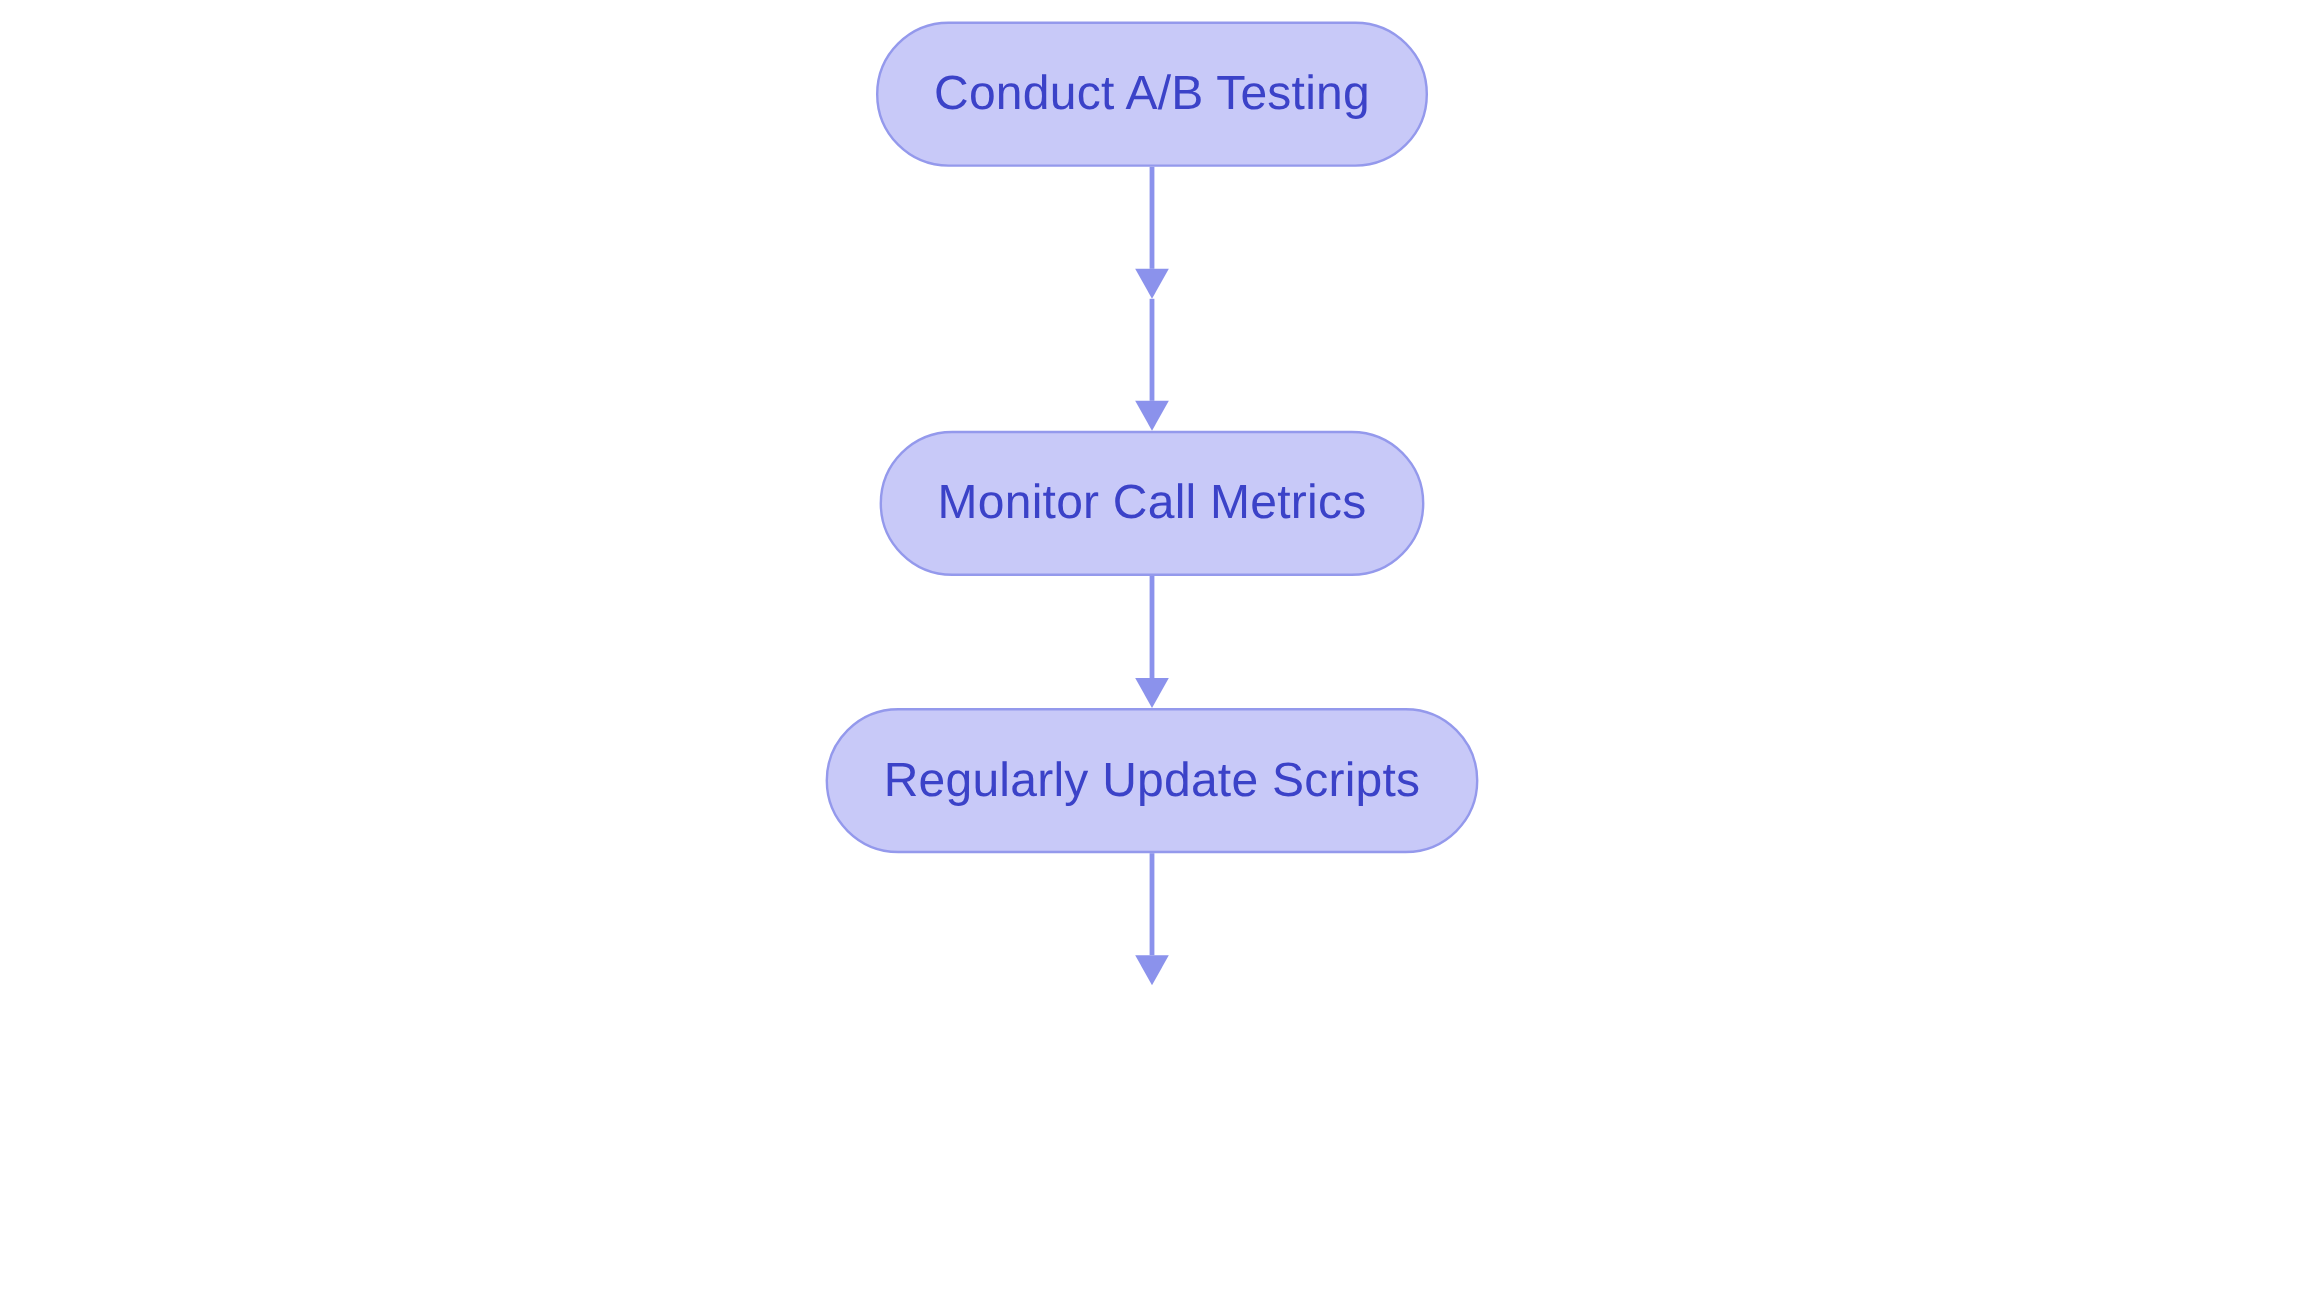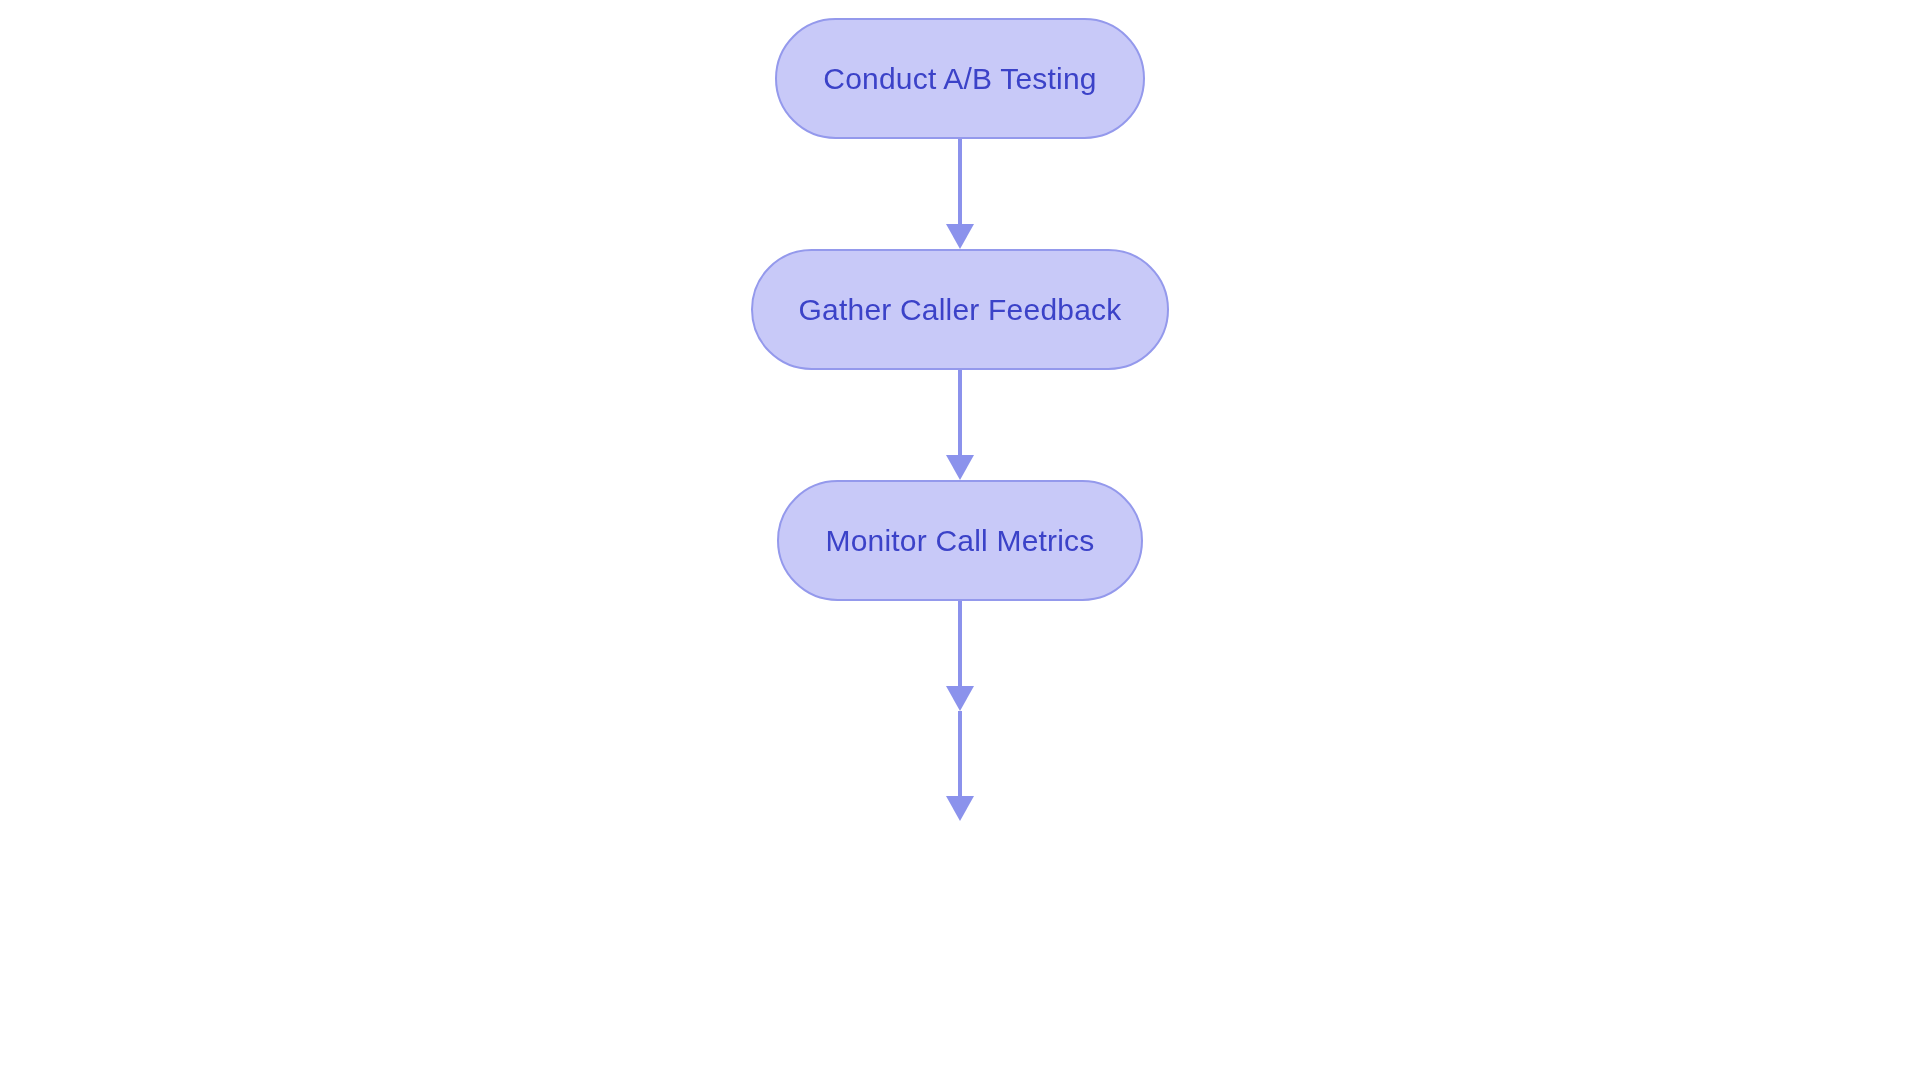--- a/index.html
+++ b/index.html
@@ -27,21 +27,21 @@
     height: 121px;
     min-width: 360px;
     padding: 0 46px;
     border-radius: 61px;
     background: var(--node-fill, #c8c9f8);
     border: 2px solid var(--node-border, #9499ec);
     color: var(--node-text, #3b42c8);
     display: flex;
     align-items: center;
     justify-content: center;
-    font-size: 30px;
+    font-size: 40px;
     letter-spacing: 0.2px;
     white-space: nowrap;
   }
   .arrow {
     height: 110px;
     display: flex;
     flex-direction: column;
     align-items: center;
   }
   .arrow-line {
@@ -62,32 +62,32 @@
 
 <div class="canvas">
   <div class="flow" id="flow">
       <div class="node">
     <span class="node-label">Conduct A/B Testing</span>
   </div>
       <div class="arrow">
     <div class="arrow-line"></div>
     <div class="arrow-head"></div>
   </div>
-      <div class="node">
-    <span class="node-label">Gather Caller Feedback</span>
-  </div>
       <div class="arrow">
     <div class="arrow-line"></div>
     <div class="arrow-head"></div>
   </div>
       <div class="node">
     <span class="node-label">Monitor Call Metrics</span>
   </div>
       <div class="arrow">
     <div class="arrow-line"></div>
     <div class="arrow-head"></div>
   </div>
+      <div class="node">
+    <span class="node-label">Regularly Update Scripts</span>
+  </div>
       <div class="arrow">
     <div class="arrow-line"></div>
     <div class="arrow-head"></div>
   </div>
     </div>
 </div>
 
 </body></html>

